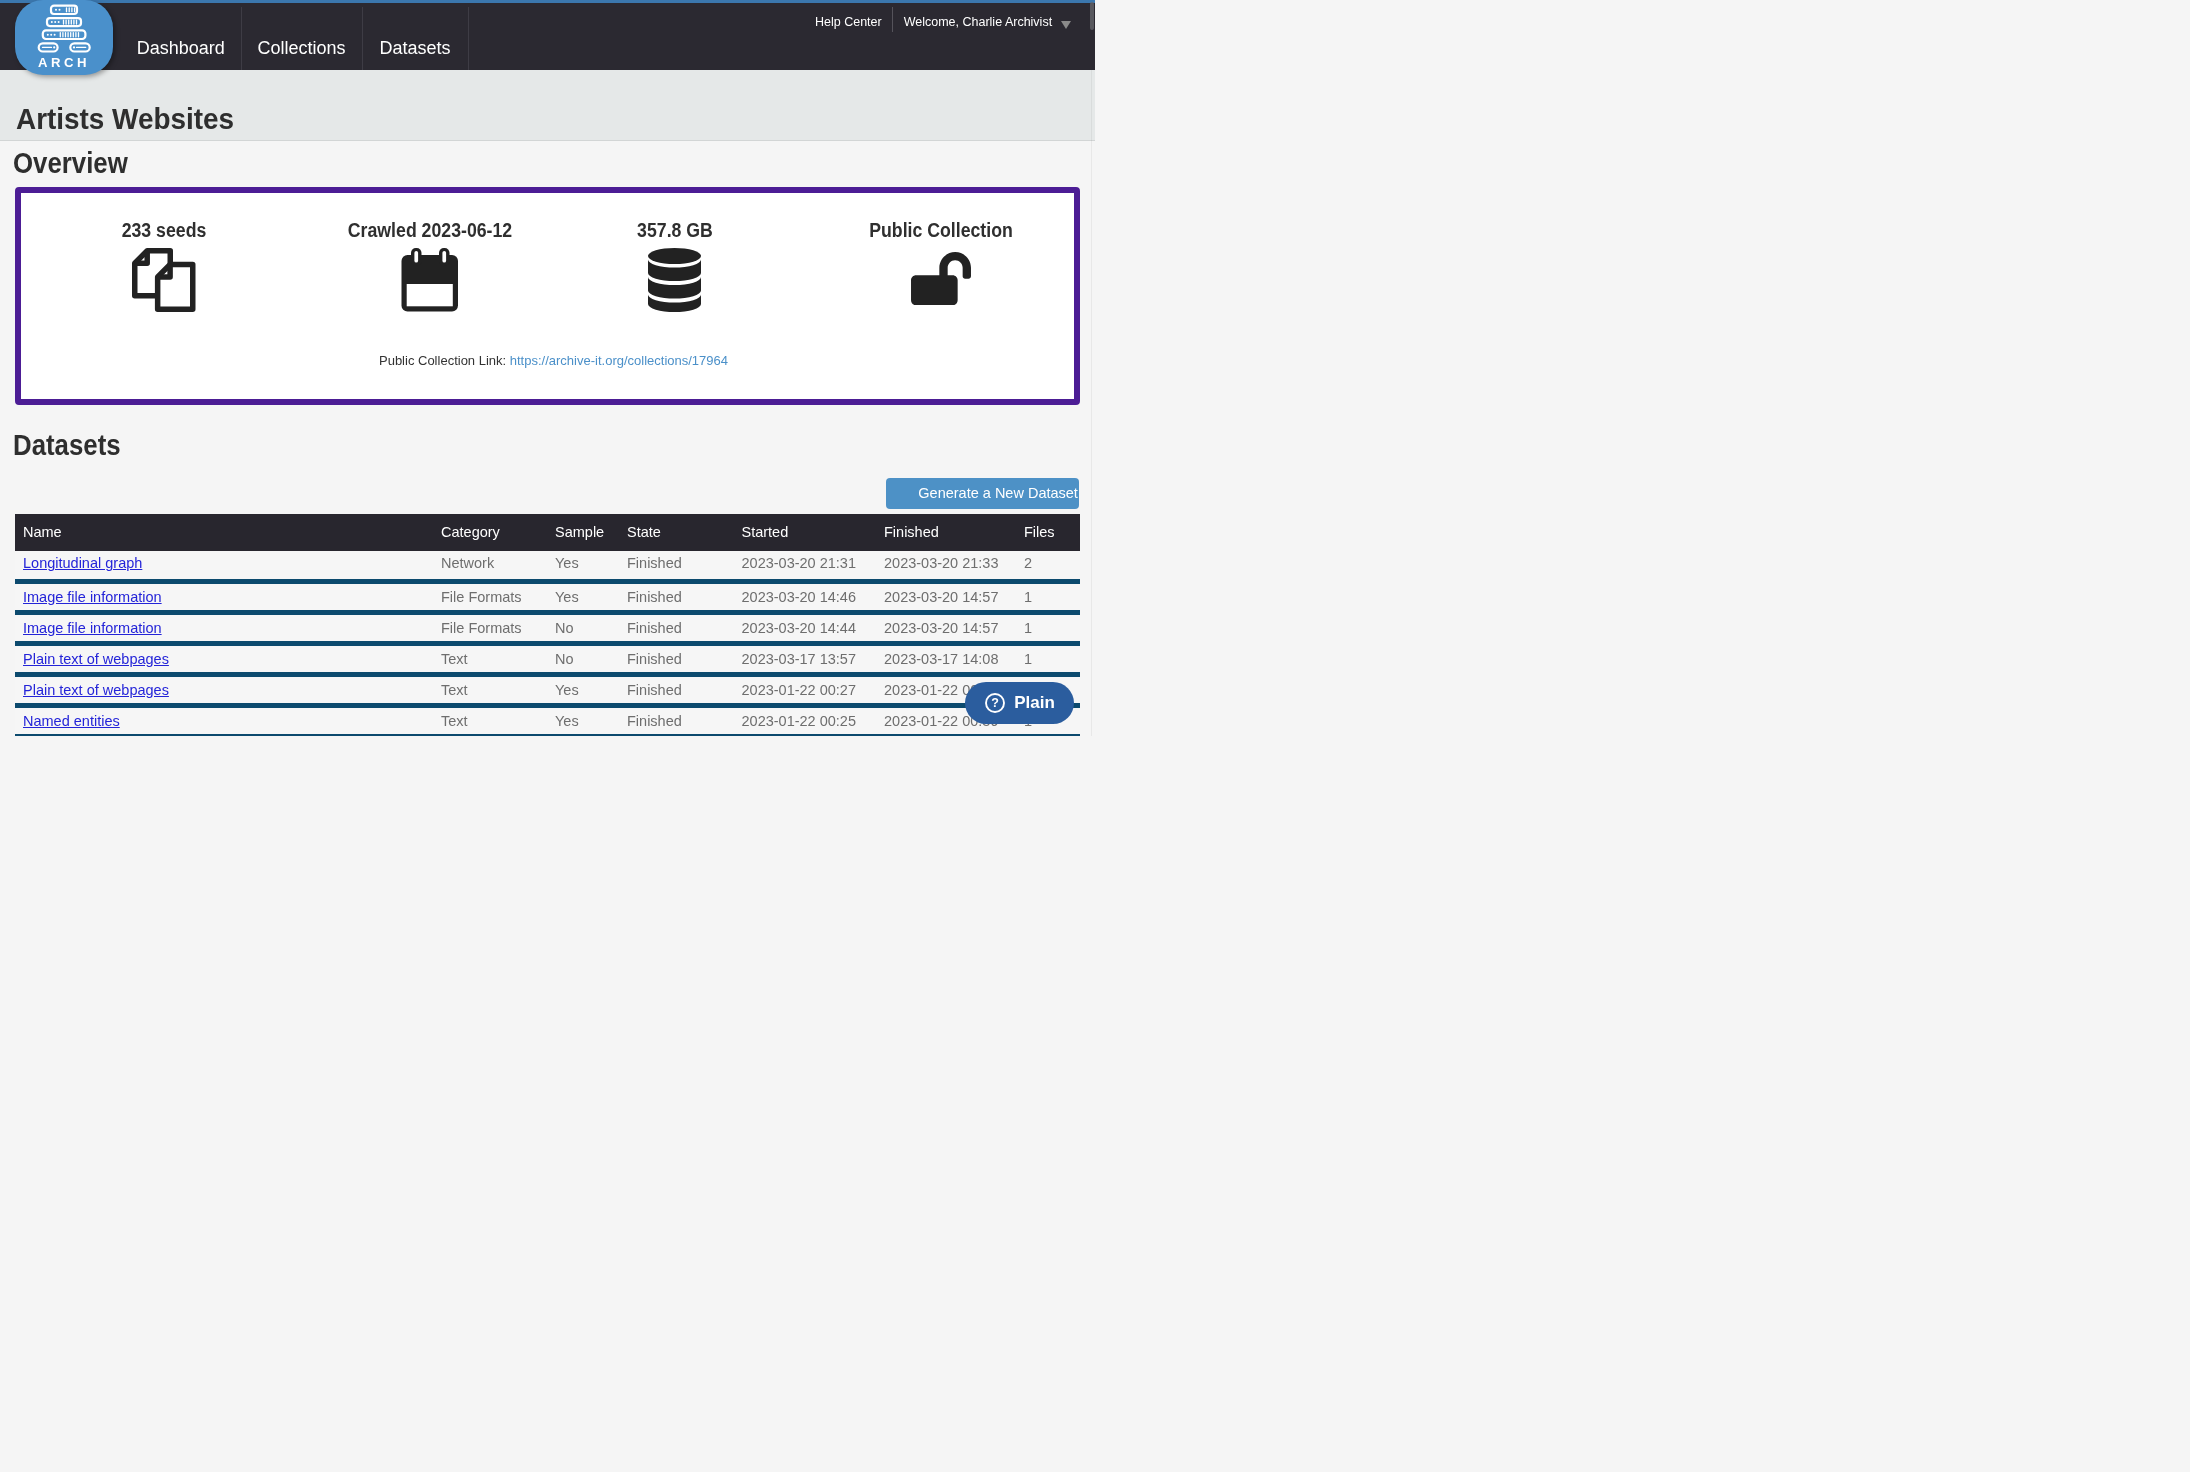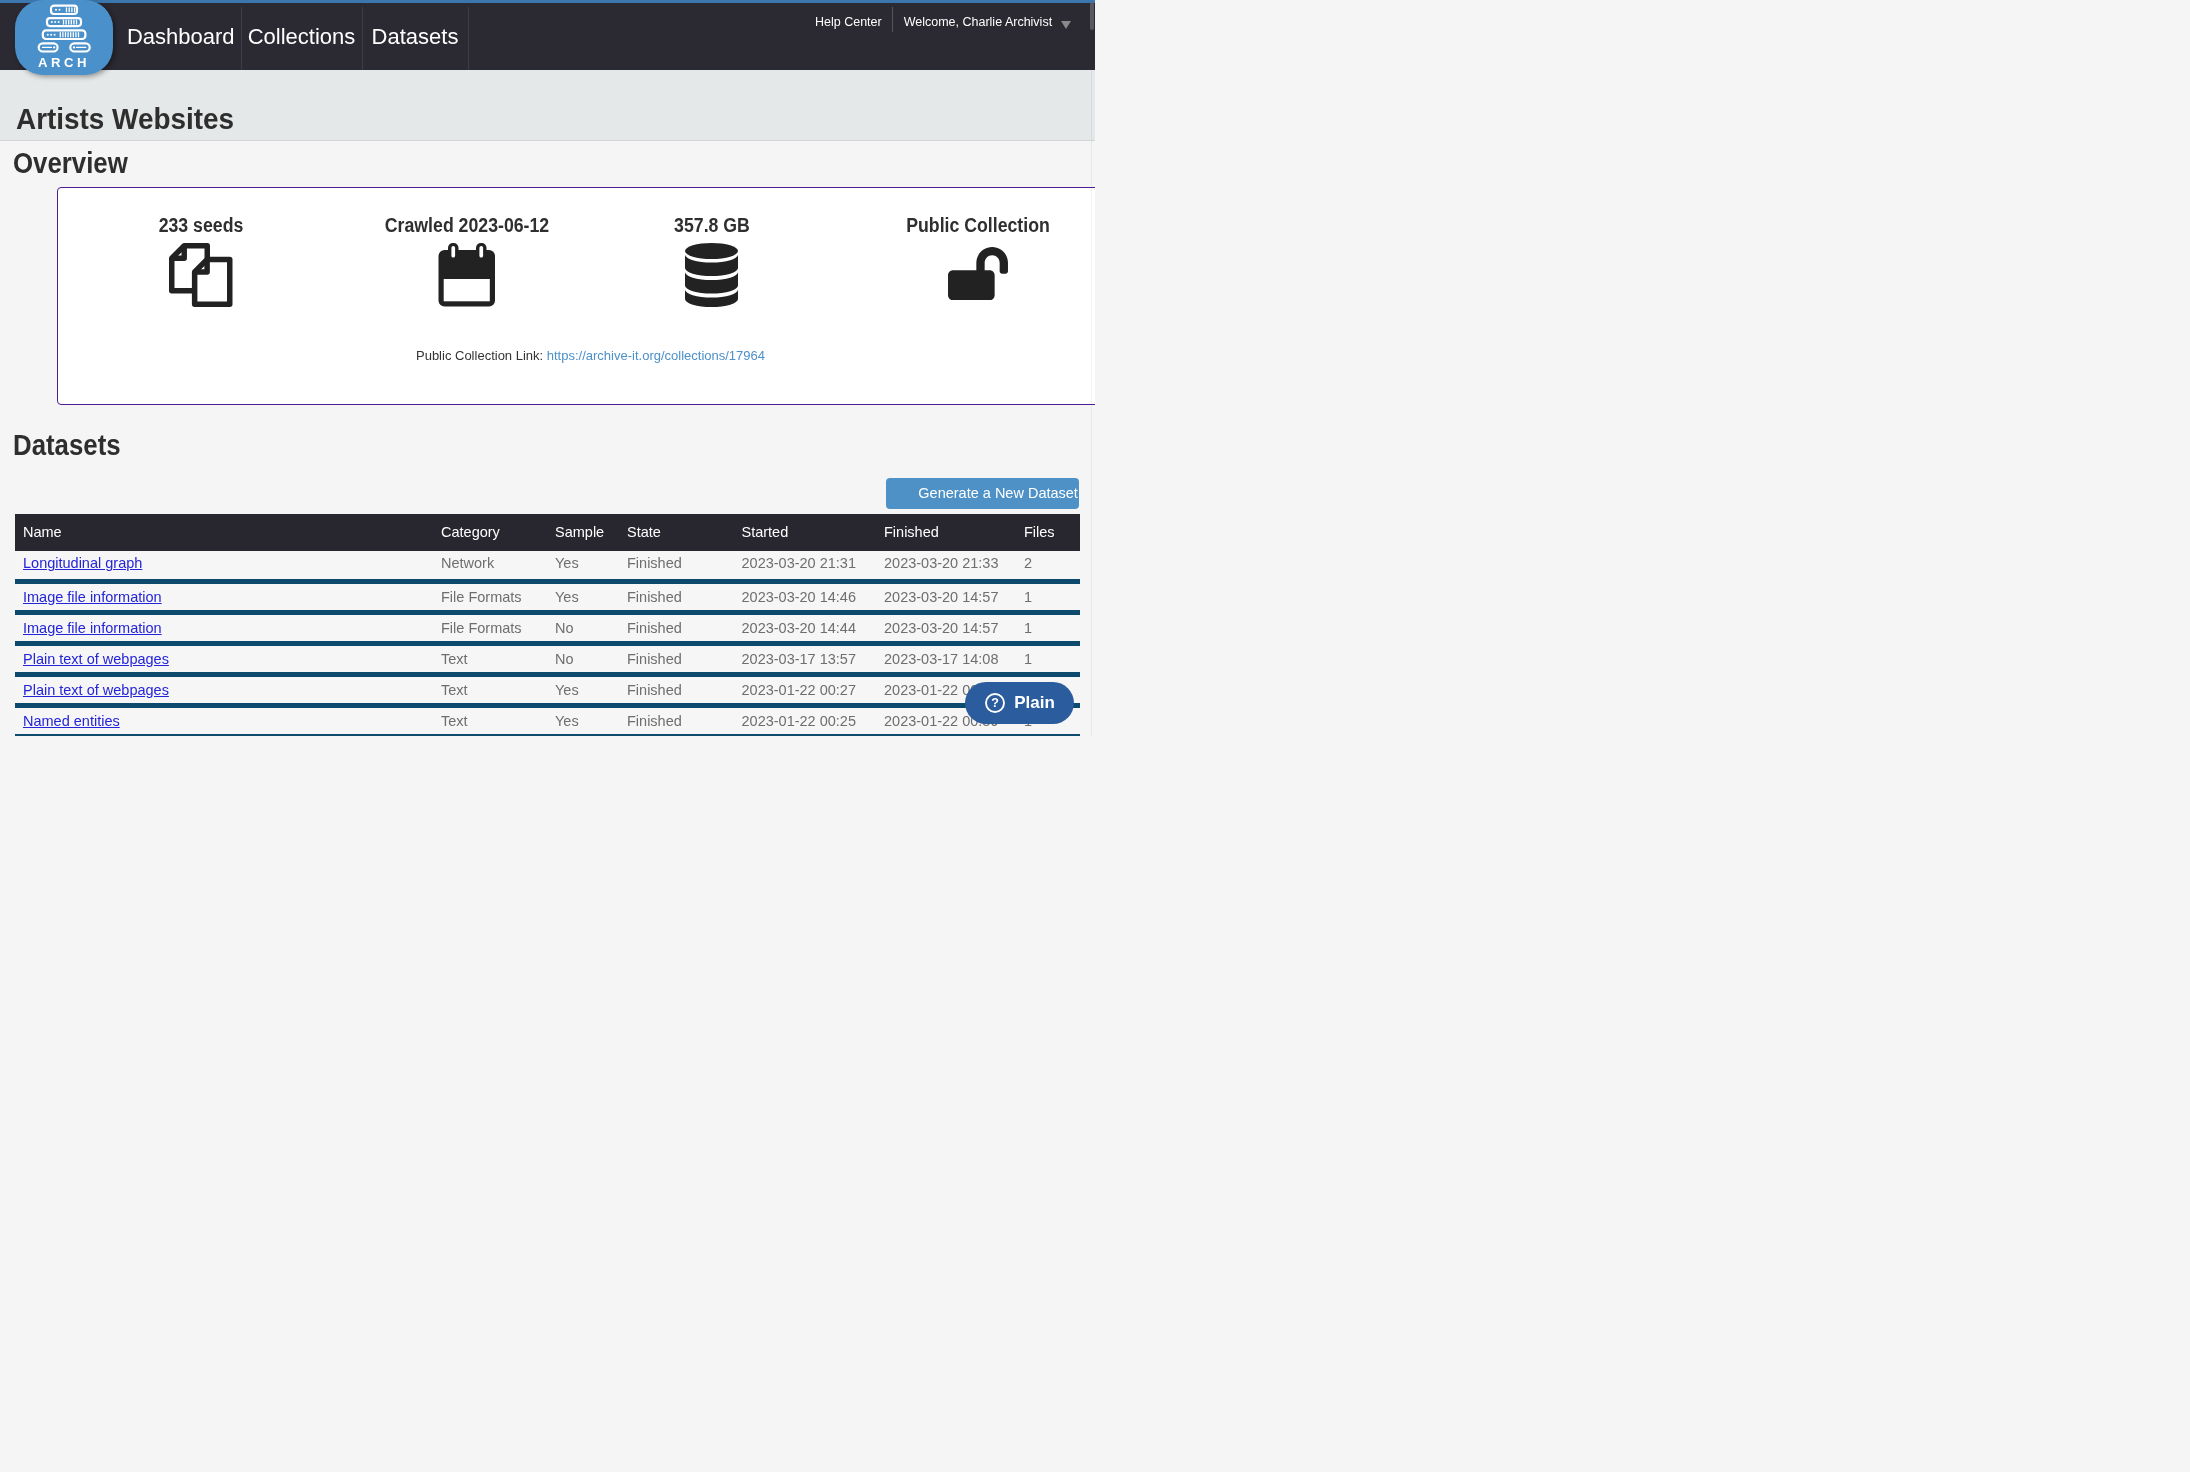--- a/index.html
+++ b/index.html
@@ -1,26 +1,26 @@
 <!DOCTYPE html>
 <html><head>
 <meta charset="utf-8">
 <style>
   * { margin:0; padding:0; box-sizing:border-box; }
   html,body { width:1095px; height:736px; overflow:hidden; }
   body { font-family:"Liberation Sans", sans-serif; background:#f5f5f5; position:relative; }
   .navbar { position:absolute; left:0; top:0; width:1095px; height:70px; background:#2b2931; border-top:3.5px solid #3b77ae; }
   .navsep { position:absolute; top:3.5px; bottom:0; width:1px; background:#3e3c45; }
-  .navitem { position:absolute; top:1px; height:66.5px; color:#fff; font-size:22px; display:flex; align-items:center; justify-content:center; }
+  .navitem { position:absolute; top:12px; height:66.5px; color:#fff; font-size:18px; display:flex; align-items:center; justify-content:center; }
   .util { position:absolute; top:3px; height:31px; color:#fff; font-size:12.5px; display:flex; align-items:center; }
   .logo { position:absolute; left:15px; top:0; width:98px; height:75px; background:#4a90cb; z-index:5; box-shadow:2px 2px 5px rgba(0,0,0,0.35);border-radius:28px; }
   .titleband { position:absolute; left:0; top:70px; width:1095px; height:71px; background:#e5e8e8; border-bottom:1px solid #d2d5d5; }
   h1.pt { position:absolute; left:16.3px; top:101.3px; font-size:30px; line-height:36px; color:#2e2e2e; font-weight:bold; transform:scaleX(0.93); transform-origin:0 0; white-space:nowrap; }
   h2.sect { position:absolute; left:13px; font-size:29px; line-height:32px; color:#2e2e2e; font-weight:bold; transform:scaleX(0.89); transform-origin:0 0; white-space:nowrap; }
-  .card { position:absolute; left:15px; top:187px; width:1065px; height:218px; background:#fff; border:1px solid #4c1d95; border-radius:4px;margin-left:42px; }
+  .card { position:absolute; left:15px; top:187px; width:1065px; height:218px; background:#fff; border:6px solid #4c1d95; border-radius:4px; }
   .ovcol { position:absolute; top:23px; width:260px; text-align:center; }
   .ovcol .ct { font-size:20px; line-height:28px; font-weight:bold; color:#2f2f2f; transform:scaleX(0.885); transform-origin:50% 0; white-space:nowrap; }
   .ovcol svg { margin-top:4px; }
   .linkline { position:absolute; left:0; top:155.5px; width:1065px; text-align:center; font-size:13px; line-height:24px; color:#333; }
   .linkline a { color:#4b90c9; text-decoration:none; }
   .btn { position:absolute; left:886.3px; top:477.7px; width:192.6px; height:31.4px; background:#4d91c6; border-radius:4px; color:#fff; font-size:14.5px; display:flex; align-items:center; justify-content:center;padding-left:31px; }
   table.ds { position:absolute; left:14.5px; top:513.5px; width:1065px; border-collapse:collapse; font-size:14.5px; }
   table.ds th { background:#28262e; color:#fff; font-weight:normal; text-align:left; height:37px; padding:10px 0 0 8.5px; vertical-align:top; }
   table.ds td { height:31px; padding:4.5px 0 0 8.5px; vertical-align:top; border-bottom:5px solid #0c4a6e; background:#f6f6f6; color:#6e6e6e;margin-top:20px; }
   table.ds a { color:#2424d8; }

